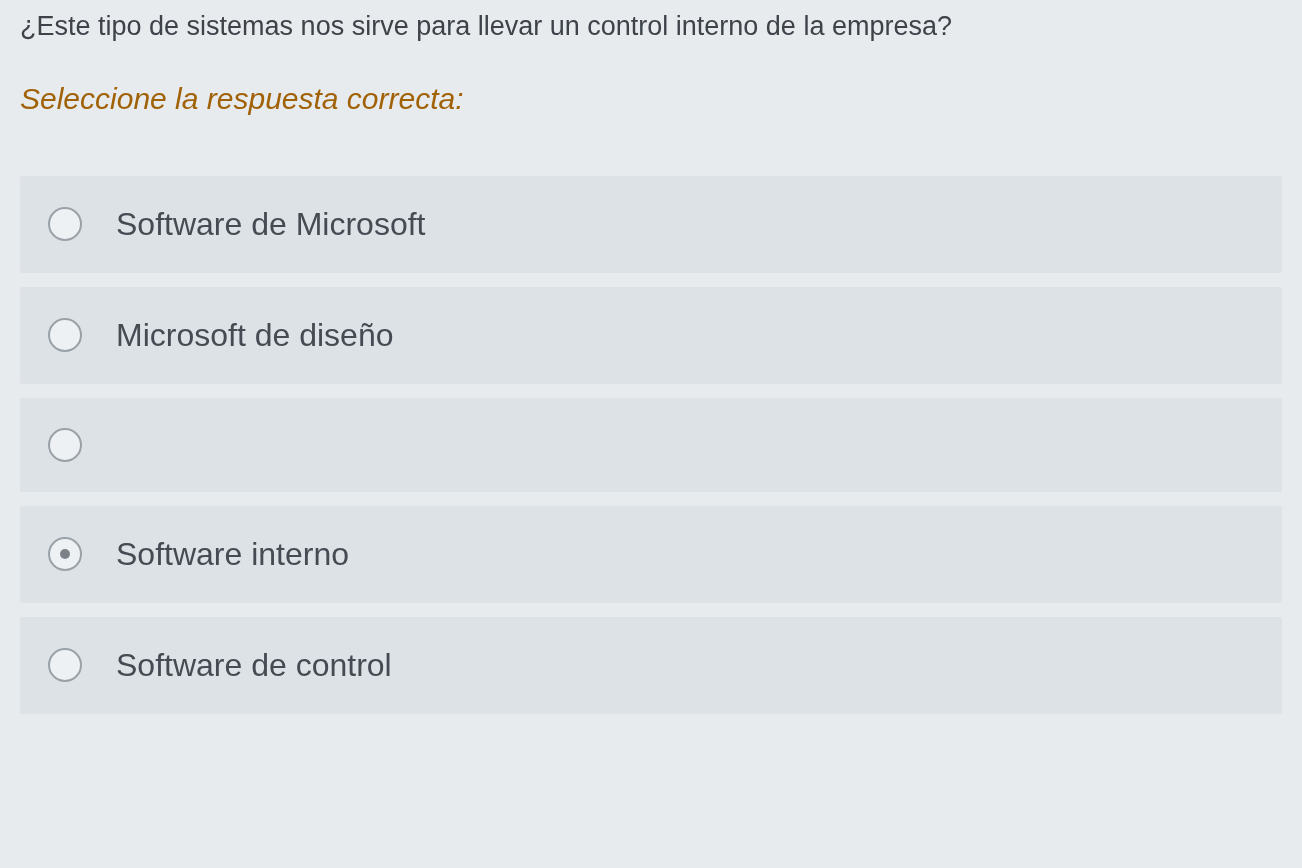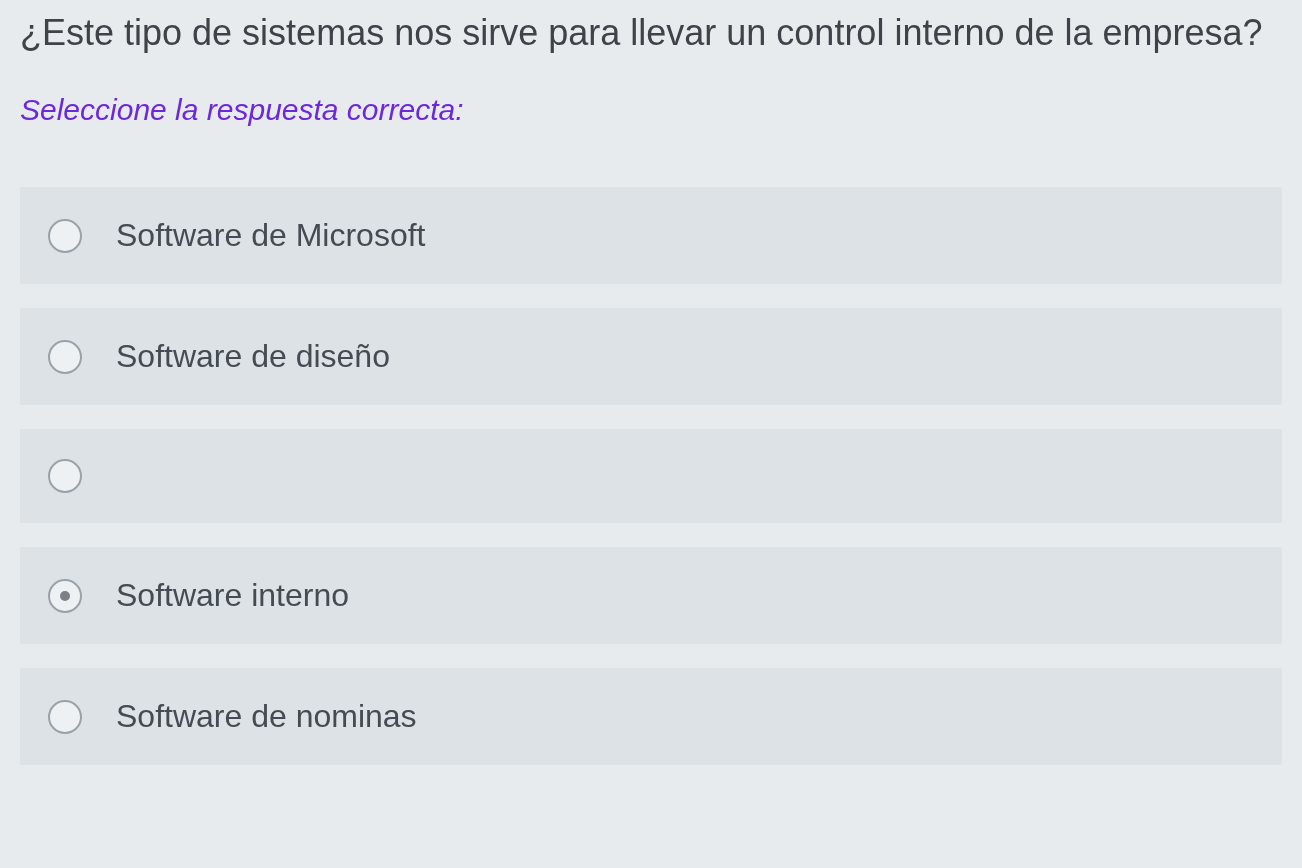--- a/index.html
+++ b/index.html
@@ -7,34 +7,34 @@
       width: 1302px;
       height: 868px;
       font-family: "Segoe UI", "Helvetica Neue", Arial, sans-serif;
       background: #e7ebee;
       color: #3a4046;
     }
     .page {
       padding: 10px 20px 0 20px;
     }
     .question-text {
-      font-size: 36px;
+      font-size: 27px;
       line-height: 1.25;
       color: #3d4349;
       margin-bottom: 38px;
       font-weight: 400;
     }
     .instruction-text {
       font-size: 30px;
       font-style: italic;
-      color: #6d28d9;
+      color: #a16207;
       margin-bottom: 60px;
       font-weight: 400;
     }
-    .options { display: flex; flex-direction: column; gap: 24px; }
+    .options { display: flex; flex-direction: column; gap: 14px; }
     .option {
       display: flex;
       align-items: center;
       background: #dde2e7;
       padding: 30px 28px;
       cursor: pointer;
       border-radius: 2px;
     }
     .radio {
       width: 34px;
@@ -73,33 +73,33 @@
 
   <div class="options">
 
     <div class="option">
       <span class="radio"></span>
       <span class="option-label">Software de Microsoft</span>
     </div>
 
     <div class="option">
       <span class="radio"></span>
-      <span class="option-label">Software de diseño</span>
+      <span class="option-label">Microsoft de diseño</span>
     </div>
 
     <div class="option">
       <span class="radio"></span>
     </div>
 
     <div class="option">
       <span class="radio selected">
           <span class="dot"></span>
         </span>
       <span class="option-label">Software interno</span>
     </div>
 
     <div class="option">
       <span class="radio"></span>
-      <span class="option-label">Software de nominas</span>
+      <span class="option-label">Software de control</span>
     </div>
 
   </div>
 </div>
 
 </body></html>

